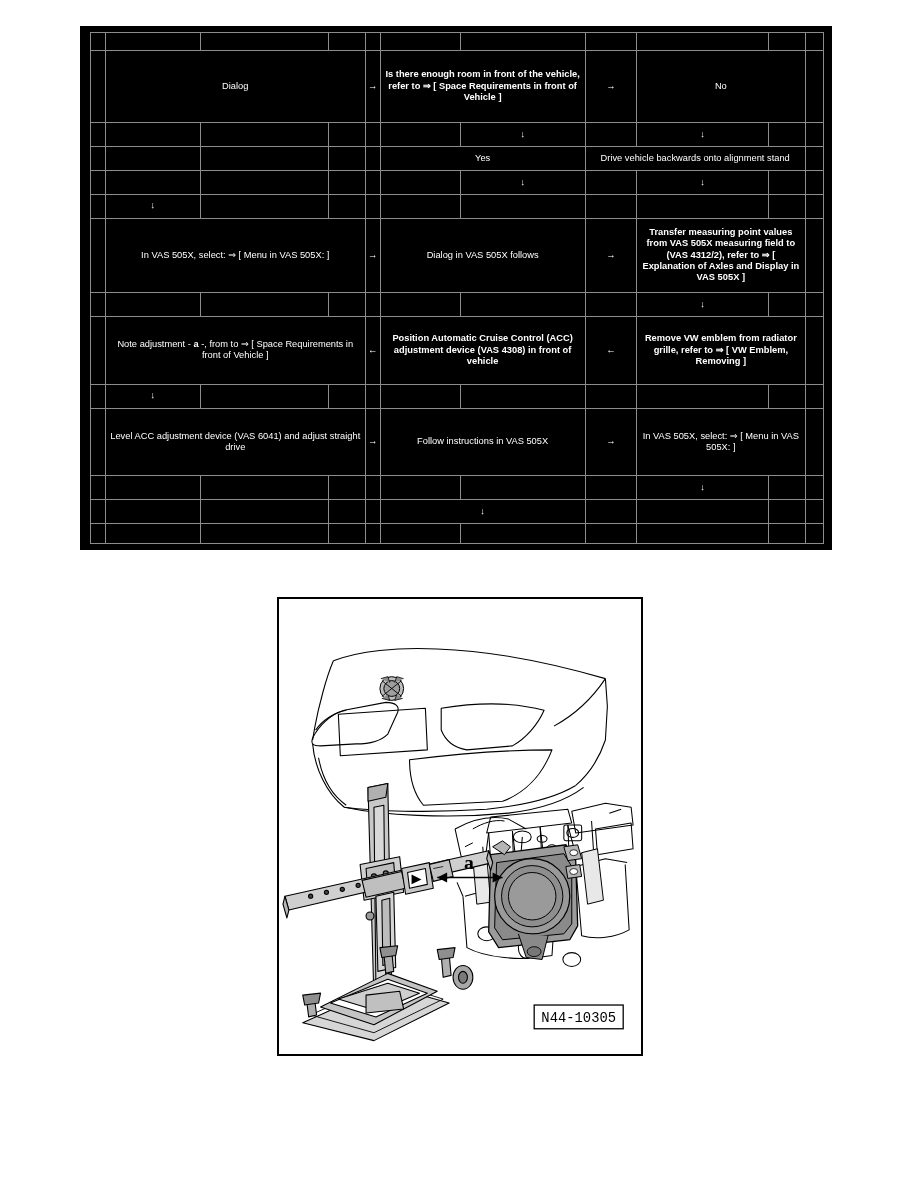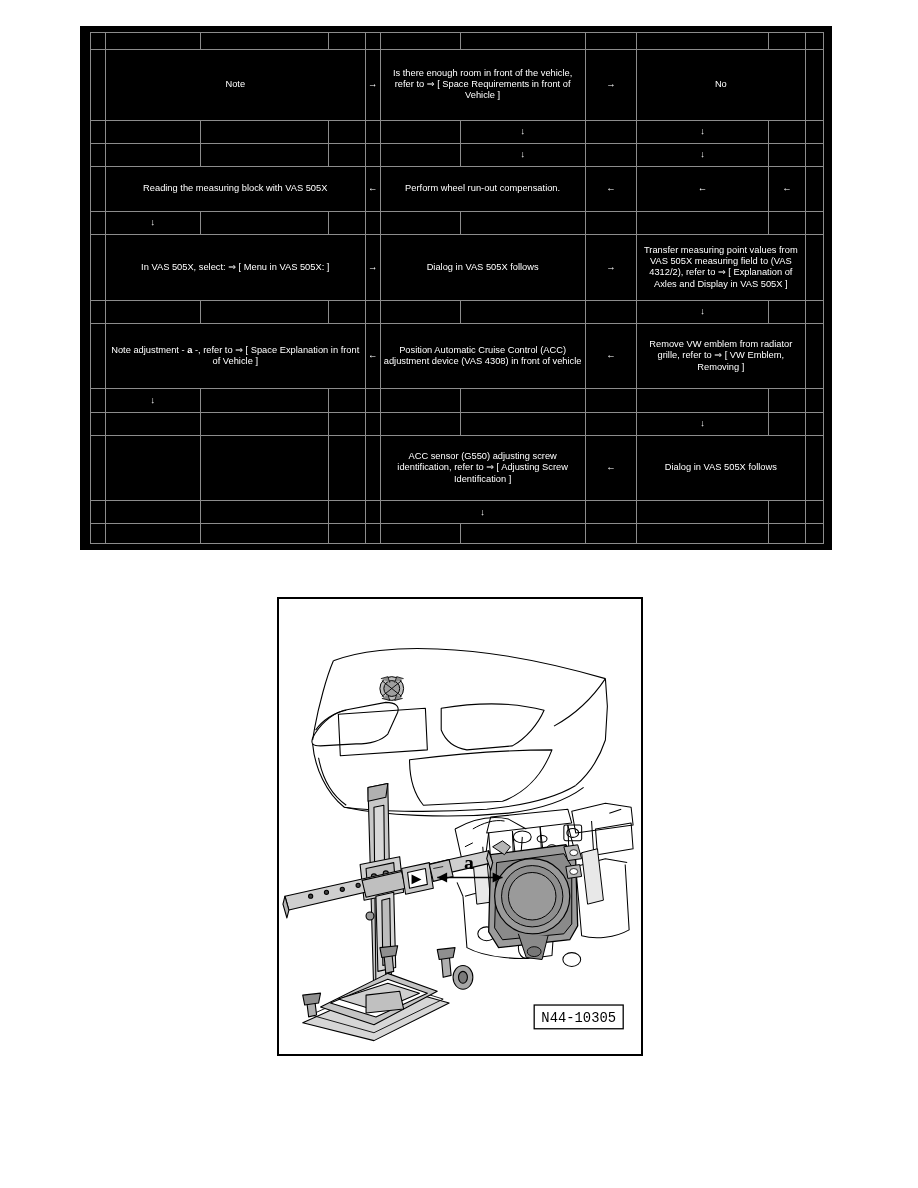--- a/index.html
+++ b/index.html
@@ -43,20 +43,21 @@
     padding: 1px 2px;
     background: #000000;
     font-family: "Liberation Sans", sans-serif;
   }
   td.arrow {
     font-size: 11px;
     color: #ffffff;
   }
   td.bigbox {
     font-size: 9.4px;
+    font-weight: bold;
   }
   .bold-a { font-weight: bold; }
 
   
   #illustration-panel {
     position: absolute;
     left: 277px;
     top: 597px;
     width: 366px;
     height: 459px;
@@ -99,21 +100,21 @@
       <td></td>
       <td></td>
       <td></td>
       <td></td>
       <td></td>
       <td></td>
     </tr>
 
     <tr style="height:58px">
       <td></td>
-      <td colspan="3">Note</td>
+      <td colspan="3">Dialog</td>
       <td class="arrow">→</td>
       <td colspan="2" class="bigbox">Is there enough room in front of the vehicle, refer to ⇒ [ Space Requirements in front of Vehicle ]</td>
       <td class="arrow">→</td>
       <td colspan="2">No</td>
       <td></td>
     </tr>
 
     <tr style="height:19px">
       <td></td>
       <td></td>
@@ -121,45 +122,45 @@
       <td></td>
       <td></td>
       <td></td>
       <td class="arrow">↓</td>
       <td></td>
       <td class="arrow">↓</td>
       <td></td>
       <td></td>
     </tr>
 
-
-    <tr style="height:19px">
-      <td></td>
-      <td></td>
-      <td></td>
-      <td></td>
-      <td></td>
-      <td></td>
-      <td class="arrow">↓</td>
-      <td></td>
-      <td class="arrow">↓</td>
-      <td></td>
-      <td></td>
-    </tr>
-
-    <tr style="height:37px">
-      <td></td>
-      <td colspan="3">Reading the measuring block with VAS 505X</td>
-      <td class="arrow">←</td>
-      <td colspan="2">Perform wheel run-out compensation.</td>
-      <td class="arrow">←</td>
-      <td class="arrow">←</td>
-      <td class="arrow">←</td>
-      <td></td>
-    </tr>
+    <tr style="height:19px">
+      <td></td>
+      <td></td>
+      <td></td>
+      <td></td>
+      <td></td>
+      <td colspan="2">Yes</td>
+      <td colspan="3">Drive vehicle backwards onto alignment stand</td>
+      <td></td>
+    </tr>
+
+    <tr style="height:19px">
+      <td></td>
+      <td></td>
+      <td></td>
+      <td></td>
+      <td></td>
+      <td></td>
+      <td class="arrow">↓</td>
+      <td></td>
+      <td class="arrow">↓</td>
+      <td></td>
+      <td></td>
+    </tr>
+
 
     <tr style="height:19px">
       <td></td>
       <td class="arrow">↓</td>
       <td></td>
       <td></td>
       <td></td>
       <td></td>
       <td></td>
       <td></td>
@@ -187,21 +188,21 @@
       <td></td>
       <td></td>
       <td></td>
       <td class="arrow">↓</td>
       <td></td>
       <td></td>
     </tr>
 
     <tr style="height:54px">
       <td></td>
-      <td colspan="3"><span>Note adjustment - </span><span class="bold-a">a</span><span> -, refer to ⇒ [ Space Explanation in front of Vehicle ]</span></td>
+      <td colspan="3"><span>Note adjustment - </span><span class="bold-a">a</span><span> -, from to ⇒ [ Space Requirements in front of Vehicle ]</span></td>
       <td class="arrow">←</td>
       <td colspan="2" class="bigbox">Position Automatic Cruise Control (ACC) adjustment device (VAS 4308) in front of vehicle</td>
       <td class="arrow">←</td>
       <td colspan="2" class="bigbox">Remove VW emblem from radiator grille, refer to ⇒ [ VW Emblem, Removing ]</td>
       <td></td>
     </tr>
 
     <tr style="height:19px">
       <td></td>
       <td class="arrow">↓</td>
@@ -209,46 +210,44 @@
       <td></td>
       <td></td>
       <td></td>
       <td></td>
       <td></td>
       <td></td>
       <td></td>
       <td></td>
     </tr>
 
-
-    <tr style="height:19px">
-      <td></td>
-      <td></td>
-      <td></td>
-      <td></td>
-      <td></td>
-      <td></td>
-      <td></td>
-      <td></td>
-      <td class="arrow">↓</td>
-      <td></td>
-      <td></td>
-    </tr>
-
     <tr style="height:54px">
       <td></td>
-      <td></td>
-      <td></td>
-      <td></td>
-      <td></td>
-      <td colspan="2" class="bigbox">ACC sensor (G550) adjusting screw identification, refer to ⇒ [ Adjusting Screw Identification ]</td>
-      <td class="arrow">←</td>
-      <td colspan="2">Dialog in VAS 505X follows</td>
-      <td></td>
-    </tr>
+      <td colspan="3">Level ACC adjustment device (VAS 6041) and adjust straight drive</td>
+      <td class="arrow">→</td>
+      <td colspan="2">Follow instructions in VAS 505X</td>
+      <td class="arrow">→</td>
+      <td colspan="2">In VAS 505X, select: ⇒ [ Menu in VAS 505X: ]</td>
+      <td></td>
+    </tr>
+
+    <tr style="height:19px">
+      <td></td>
+      <td></td>
+      <td></td>
+      <td></td>
+      <td></td>
+      <td></td>
+      <td></td>
+      <td></td>
+      <td class="arrow">↓</td>
+      <td></td>
+      <td></td>
+    </tr>
+
 
     <tr style="height:19px">
       <td></td>
       <td></td>
       <td></td>
       <td></td>
       <td></td>
       <td colspan="2" class="arrow">↓</td>
       <td></td>
       <td></td>

